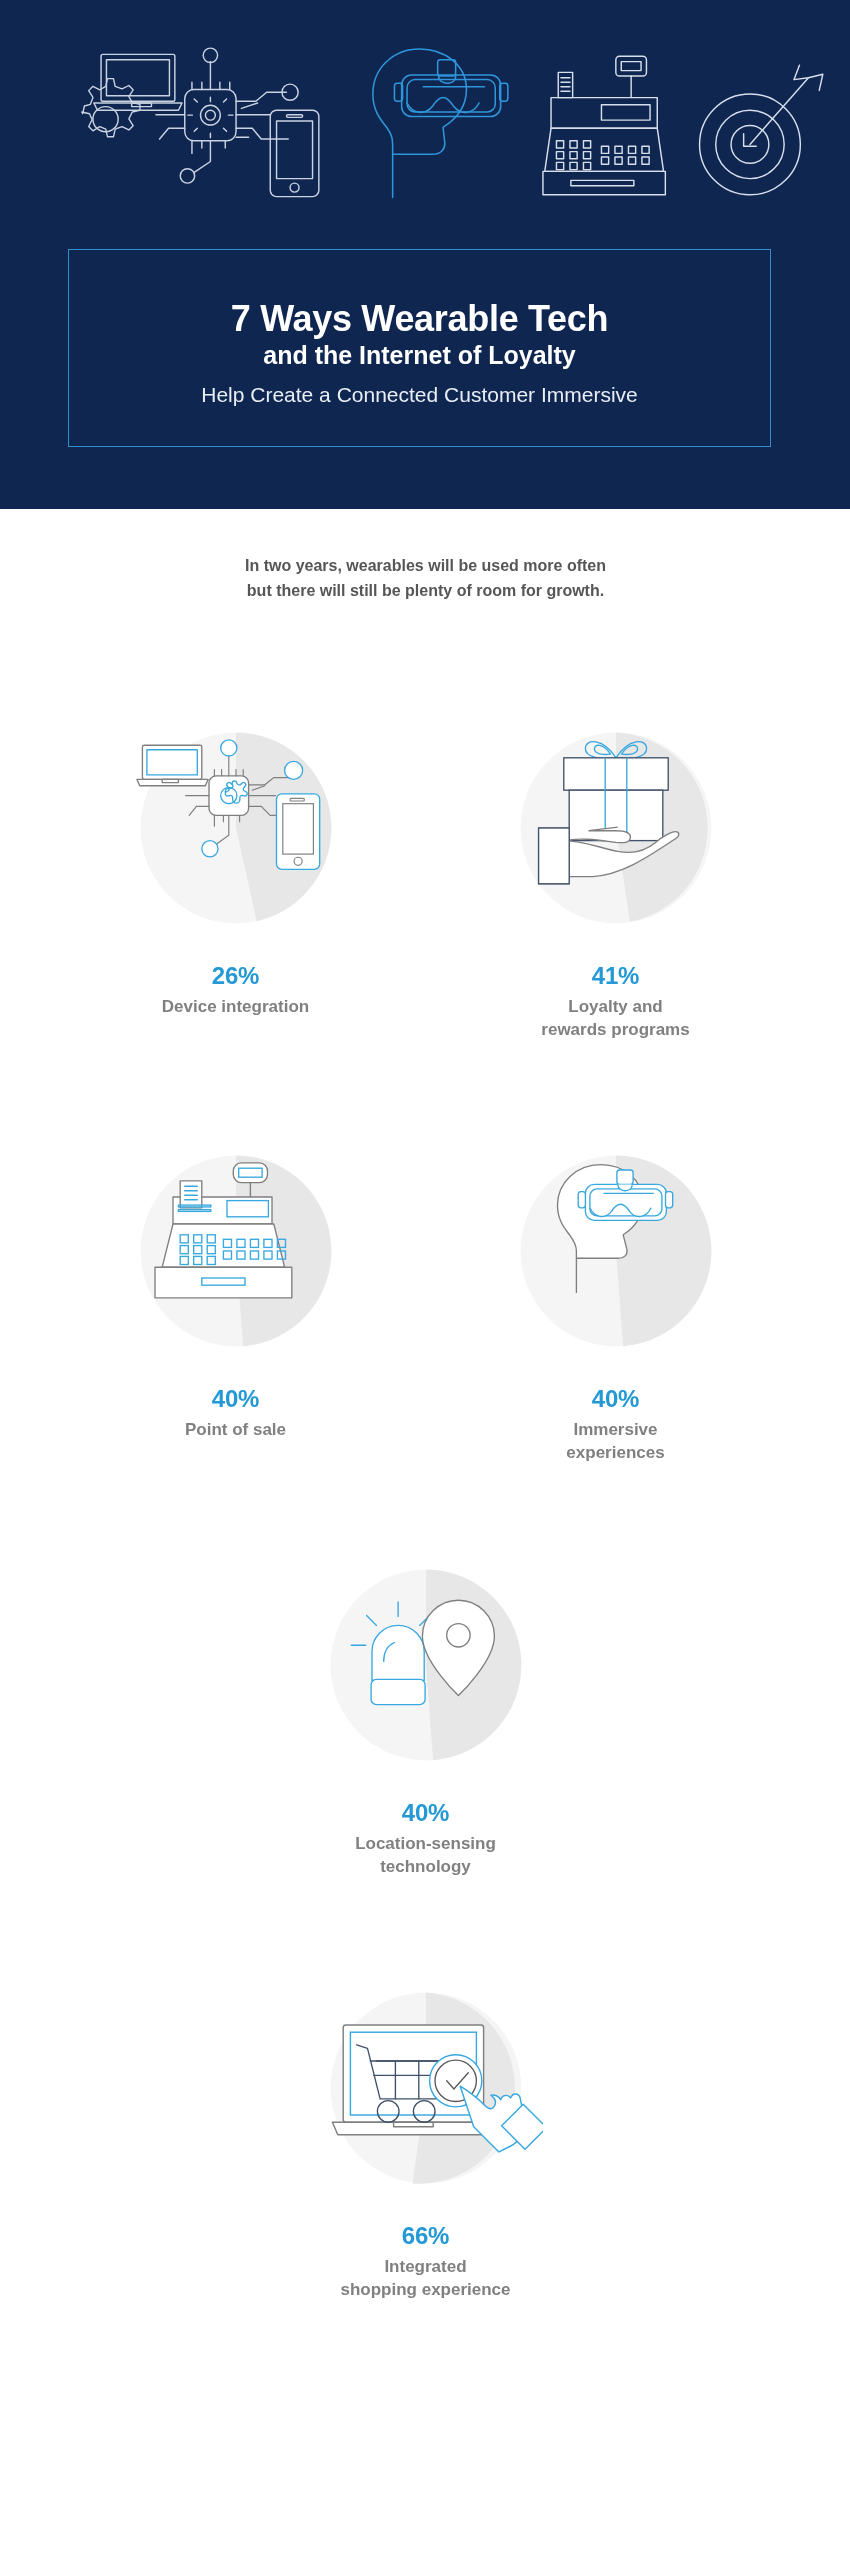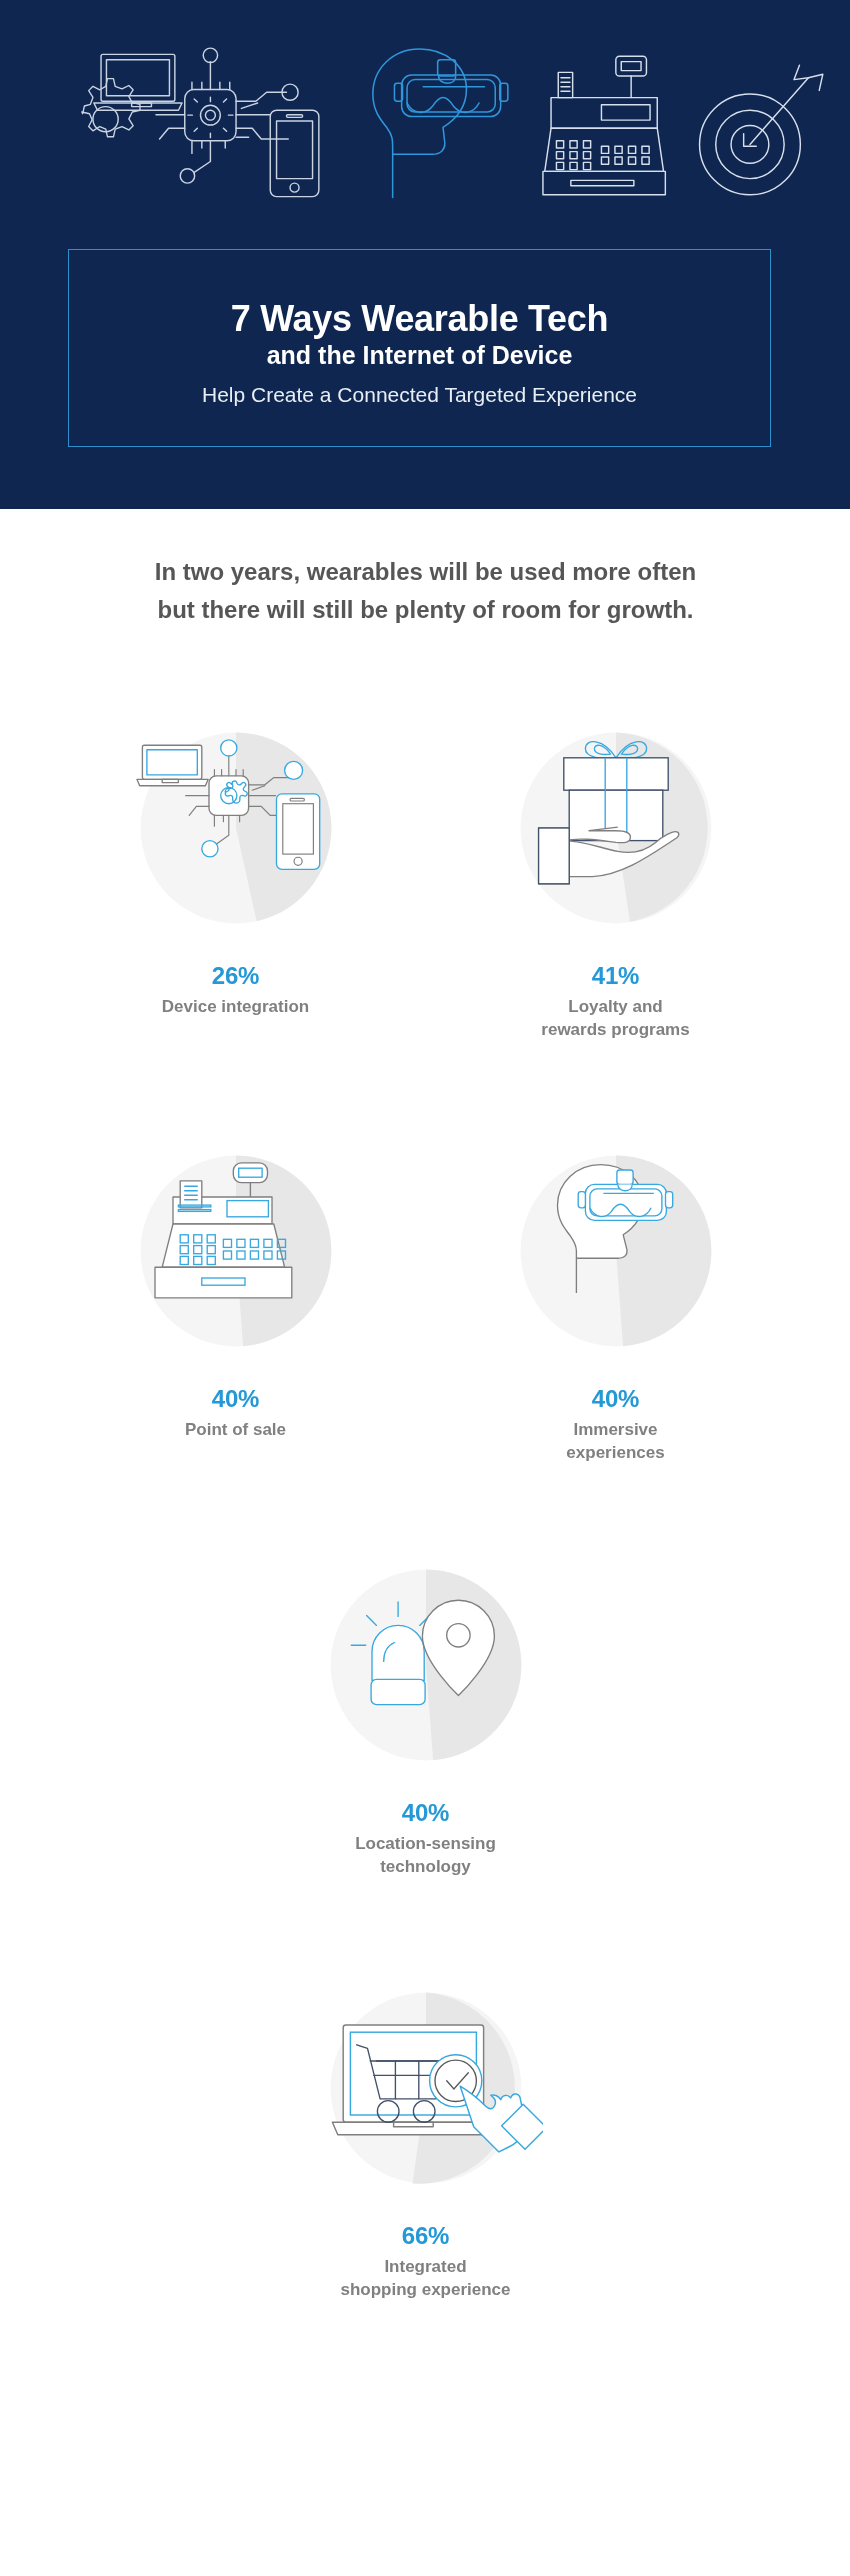--- a/index.html
+++ b/index.html
@@ -65,21 +65,21 @@
   }
 
   
   .intro {
     position: absolute;
     left: 0; top: 553px;
     width: 851px;
     text-align: center;
   }
   .intro-line {
-    font-size: 24px;
+    font-size: 16px;
     font-weight: bold;
     color: #565656;
     line-height: 1.58;
     white-space: nowrap;
   }
 
   
   .stats {
     position: absolute;
     left: 0; top: 711px;
@@ -243,22 +243,22 @@
           <circle cx="833" cy="126" r="21"></circle>
           <path d="M826 114 v14 h14"></path>
           <path d="M833 126 L898 52"></path>
           <path d="M898 52 l-16 2 l6-16 M898 52 l16-4 l-4 18"></path>
         </g>
       </svg>
     </div>
 
     <div class="title-box">
       <div class="title-main">7 Ways Wearable Tech</div>
-      <div class="title-sub">and the Internet of Device</div>
-      <div class="title-tag">Help Create a Connected Targeted Experience</div>
+      <div class="title-sub">and the Internet of Loyalty</div>
+      <div class="title-tag">Help Create a Connected Customer Immersive</div>
     </div>
   </div>
 
   <div class="intro">
     <div class="intro-line">In two years, wearables will be used more often</div>
     <div class="intro-line">but there will still be plenty of room for growth.</div>
   </div>
 
   <div class="stats">
 

